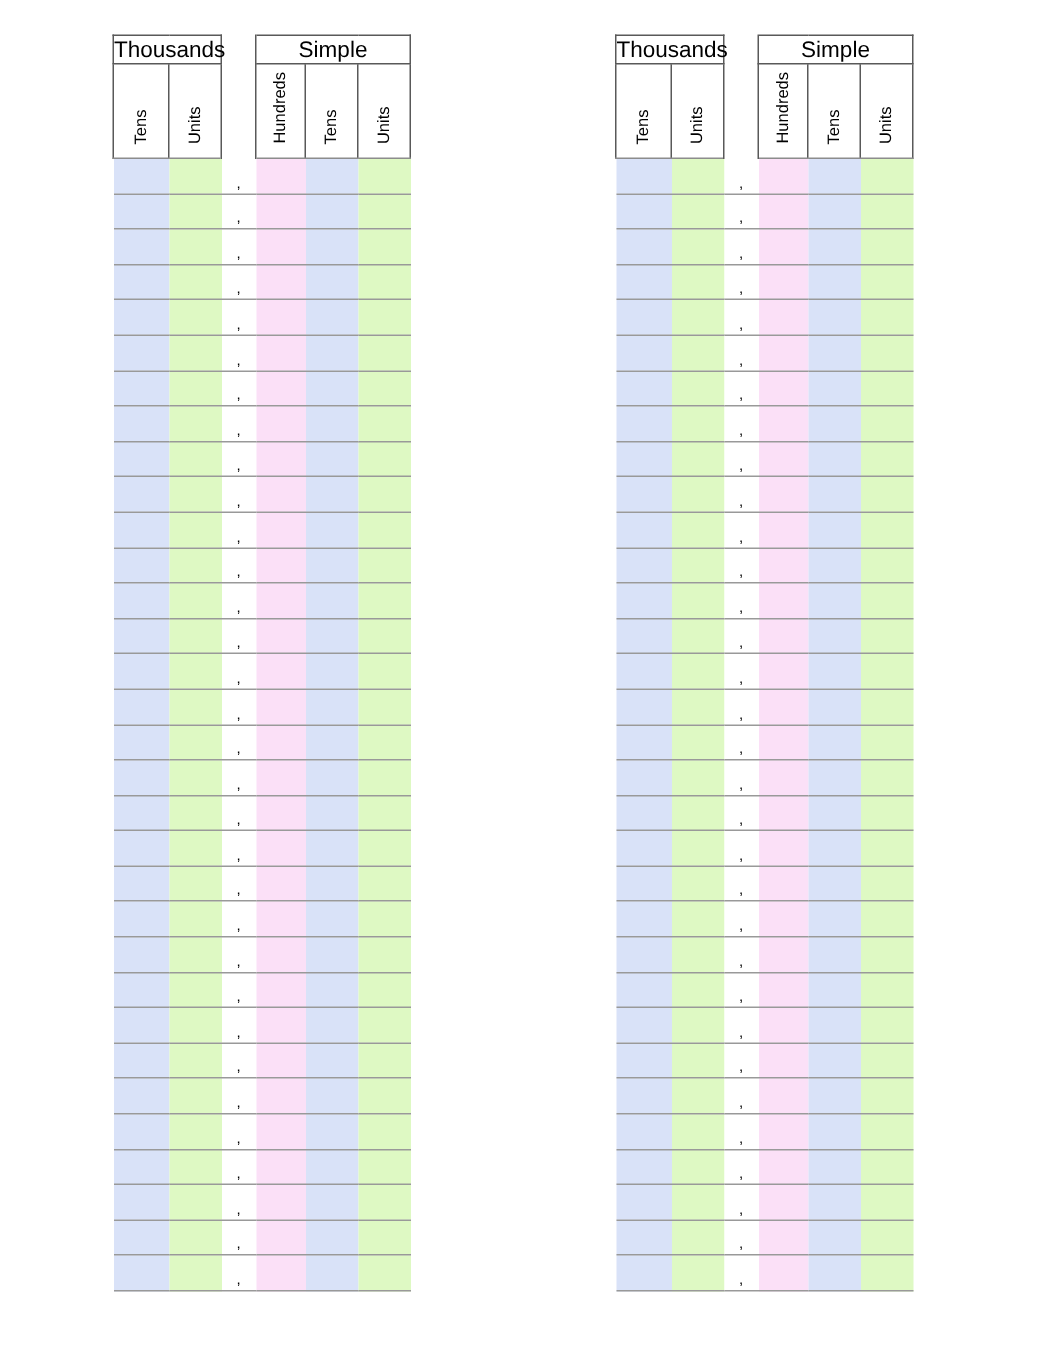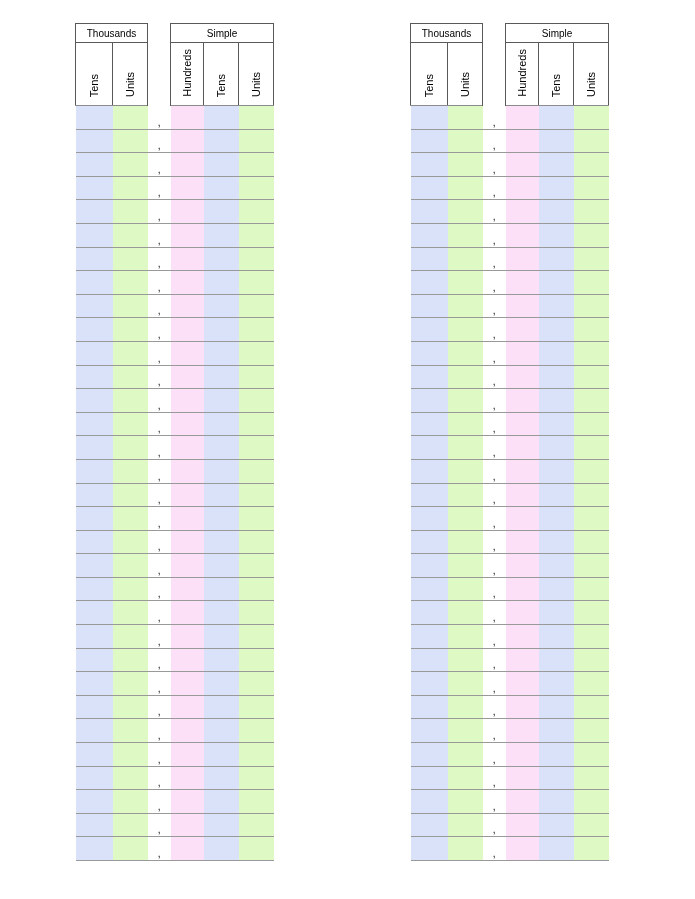--- a/index.html
+++ b/index.html
@@ -33,21 +33,21 @@
   col.w4{ width:33px; } col.w5{ width:35px; } col.w6{ width:35px; }
 
   tr.gh-row{ height:19px; }
   tr.ch-row{ height:63px; }
   tbody tr{ height:23.6px; }
 
   th{ font-weight:normal; padding:0; background:#fff; }
 
   th.gh{
     border:1px solid var(--hdr-border);
-    font-size:10px;
+    font-size:15px;
     text-align:center;
     vertical-align:middle;
   }
   th.comma-head{
     border-left:1px solid var(--hdr-border);
     border-right:1px solid var(--hdr-border);
     border-top:none;
     border-bottom:none;
   }
   th.ch{

